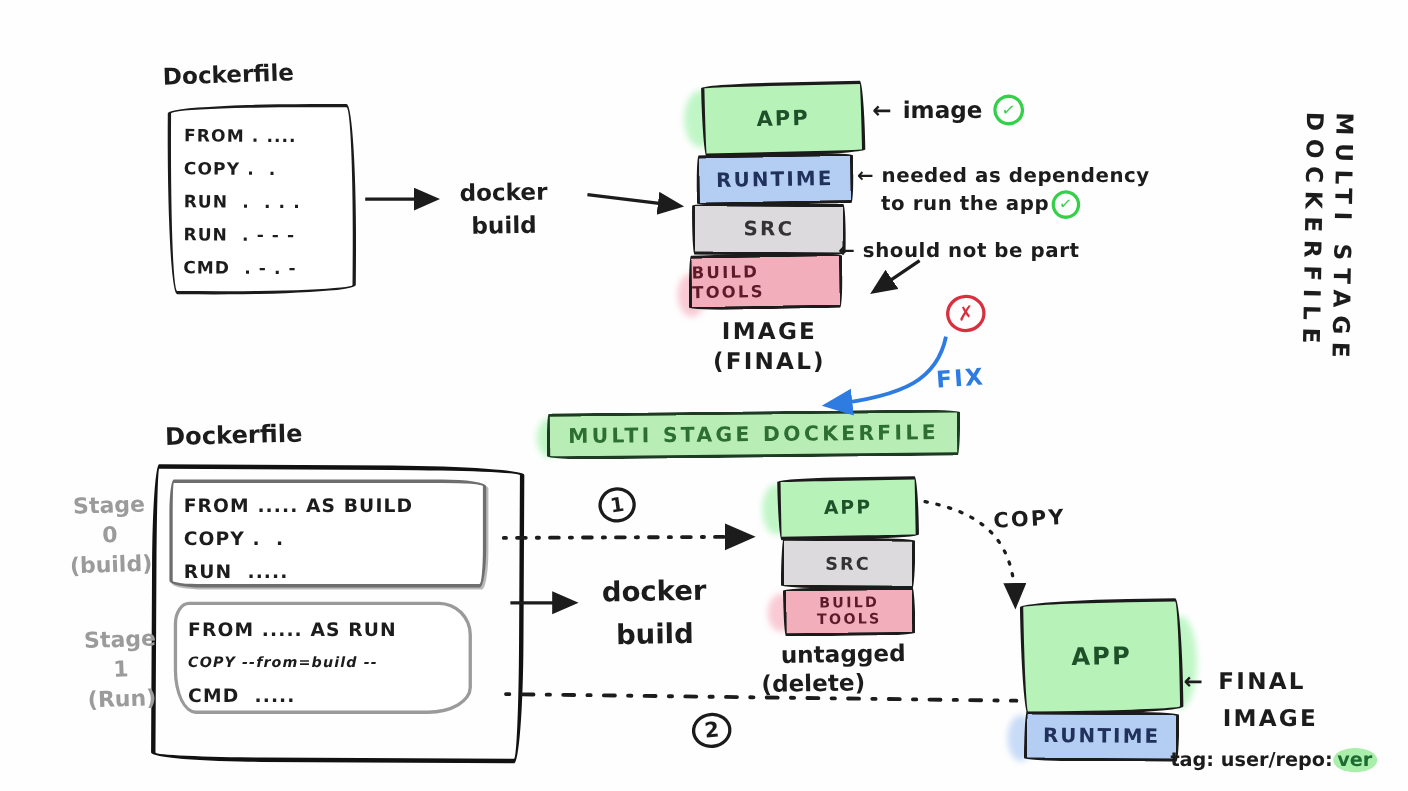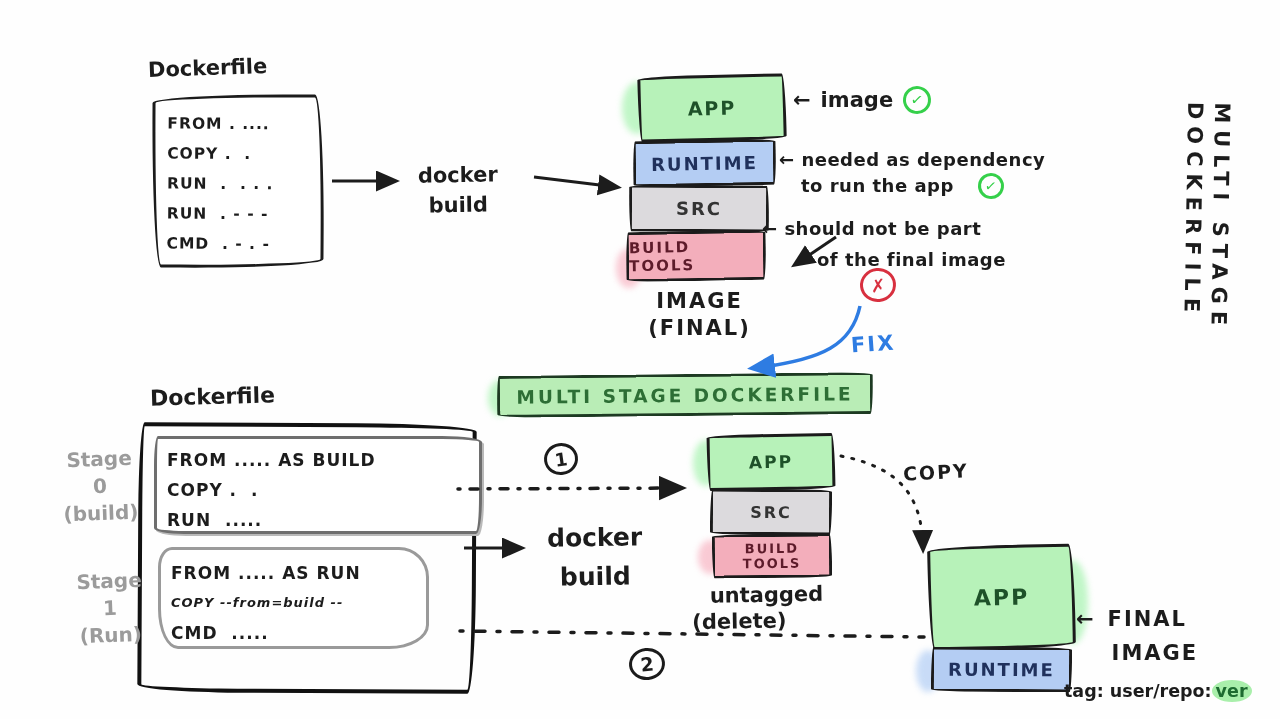--- a/index.html
+++ b/index.html
@@ -66,44 +66,43 @@
   </div>
 
   <div class="abs" style="left:793px;top:86px;display:flex;align-items:center;gap:10px;font-size:21px;">
     <span>←</span>
     <span>image</span>
     <span class="badge" style="width: 28px; height: 28px; border: 3px solid rgb(53, 208, 74); font-size: 15px; transform: rotate(8deg); color: rgb(53, 208, 74);">✓</span>
   </div>
   <div class="abs note" style="left:779px;top:147px;line-height:26px;">
     <div><span>←</span>
       <span>needed as dependency</span></div>
-    <div style="margin-left:22px;display:flex;align-items:flex-start;gap:24px;">
+    <div style="margin-left:22px;display:flex;align-items:flex-start;gap:2px;">
       <span>to run the app</span>
       <span class="badge" style="width: 26px; height: 26px; border: 3px solid rgb(53, 208, 74); font-size: 14px; transform: rotate(8deg); color: rgb(53, 208, 74);">✓</span>
     </div>
   </div>
   <div class="abs note" style="left:762px;top:213px;line-height:31px;">
     <div><span>←</span>
       <span>should not be part</span></div>
-    <div style="margin-left:55px;">of the final image</div>
   </div>
   <span class="abs badge" style="left: 860px; top: 268px; width: 36px; height: 34px; border: 3px solid rgb(216, 48, 63); font-size: 18px; transform: rotate(-6deg); color: rgb(216, 48, 63);">✗</span>
 
   <div class="abs" style="left: 851px; top: 332px; font-size: 21px; letter-spacing: 2px; transform: rotate(-4deg); color: rgb(46, 124, 226);">FIX</div>
 
   <div class="abs layer" style="left: 497px; top: 374px; width: 376px; height: 42px; border: 3.5px solid rgb(29, 58, 34); border-radius: 8px 180px 10px 160px / 120px 10px 140px 12px; font-size: 18.5px; letter-spacing: 3px; transform: rotate(-0.6deg); background-color: rgb(185, 237, 182); color: rgb(45, 110, 53);">MULTI STAGE DOCKERFILE</div>
 
   <div class="abs vert" style="left:1178px;top:102px;height:260px;transform:rotate(1deg);">
     <div>MULTI STAGE</div>
     <div>DOCKERFILE</div>
   </div>
 
   <div class="abs" style="left:150px;top:384px;font-size:22px;transform:rotate(-1.5deg);">Dockerfile</div>
   <div class="abs" style="left:138px;top:423px;width:330px;height:262px;border:4px solid #111;border-radius:6px 120px 8px 100px/90px 8px 110px 8px;transform:rotate(.3deg);"></div>
-  <div class="abs codebox" style="left:154px;top:436px;width:328px;height:98px;border:3px solid #6e6e6e;box-shadow:2px 2px 0 #b9b9b9;border-radius:4px 40px 6px 30px/30px 6px 36px 6px;padding:6px 10px;">
+  <div class="abs codebox" style="left:154px;top:436px;width:288px;height:98px;border:3px solid #6e6e6e;box-shadow:2px 2px 0 #b9b9b9;border-radius:4px 40px 6px 30px/30px 6px 36px 6px;padding:6px 10px;">
     <div class="codeline pre" style="font-size:17px;">FROM ..... AS BUILD</div>
     <div class="codeline pre" style="font-size:17px;">COPY .  .</div>
     <div class="codeline pre" style="font-size:17px;">RUN  .....</div>
   </div>
   <div class="abs codebox" style="left:158px;top:547px;width:271px;height:102px;border:3px solid #9a9a9a;border-radius:14px 30px 40px 20px/20px 30px 24px 40px;padding:8px 10px;">
     <div class="codeline pre" style="font-size:17px;">FROM ..... AS RUN</div>
     <div class="codeline pre" style="font-size:13px;font-style:italic;">COPY --from=build --</div>
     <div class="codeline pre" style="font-size:17px;">CMD  .....</div>
   </div>
   <div class="abs graylabel" style="left:52px;top:446px;width:96px;transform:rotate(-2deg);">

